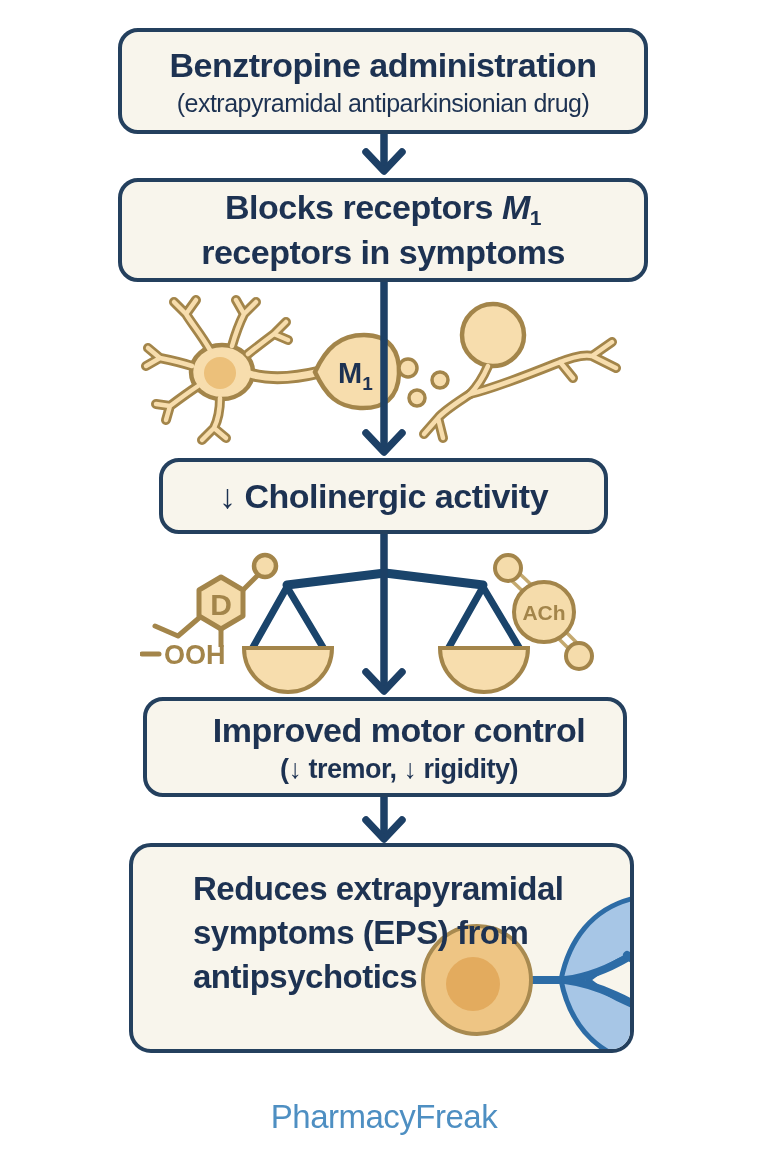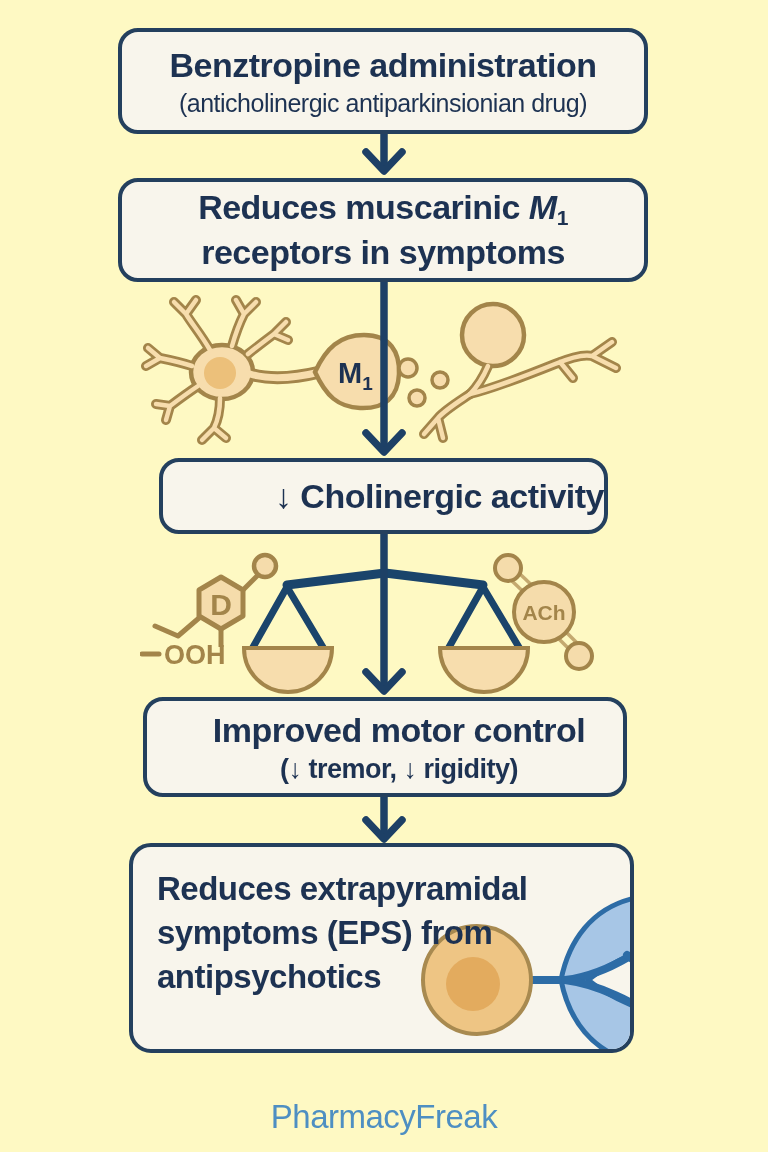--- a/index.html
+++ b/index.html
@@ -3,21 +3,21 @@
 <meta charset="utf-8">
 <style>
   html,body{margin:0;padding:0;}
   body{
     font-family:"Liberation Sans","DejaVu Sans",sans-serif;
     background:#8fb8d4;
   }
   .page{
     position:relative;
     width:768px;height:1152px;
-    background:#fef9c3;
+    background:#ffffff;
     overflow:hidden;
     margin:0 auto;
   }
   .flow-box{
     position:absolute;
     background:#f8f5ec;
     border:4px solid #24405e;
     border-radius:20px;
     box-sizing:border-box;
     display:flex;
@@ -35,30 +35,31 @@
     line-height:1.25;
   }
   .box-subtitle{
     font-size:25px;
     font-weight:500;
     letter-spacing:-0.5px;
     margin-top:3px;
   }
   #box1{left:118px;top:28px;width:530px;height:106px;}
   #box2{left:118px;top:178px;width:530px;height:104px;}
-  #box3{left:159px;top:458px;width:449px;height:76px;align-items:flex-end;}
+  #box3{left:159px;top:458px;width:449px;height:76px;}
   #box4{left:143px;top:697px;width:484px;height:100px;padding-left:28px;}
   #box5{left:129px;top:843px;width:505px;height:210px;border-radius:22px;overflow:hidden;justify-content:flex-start;align-items:flex-start;}
   #box5 .box-title{
     position:relative;z-index:2;
     text-align:left;
     padding:20px 0 0 24px;
     font-size:33px;
     line-height:1.33;
     white-space:pre-line;
+    margin-left:36px;
   }
   .receptor-m{font-style:italic;}
   .receptor-sub{font-size:0.62em;vertical-align:-0.28em;font-weight:bold;}
   .arrow{position:absolute;left:360px;z-index:4;}
   #arrow1{top:134px;}
   #arrow2{top:282px;}
   #arrow3{top:534px;}
   #arrow4{top:797px;}
   .illus{position:absolute;z-index:1;}
   #neuron-illus{left:140px;top:288px;}
@@ -74,31 +75,31 @@
     color:#4e8fc2;
   }
 </style>
 </head>
 <body>
 
 <div class="page">
 
   <div class="flow-box" id="box1">
     <div class="box-title">Benztropine administration</div>
-    <div class="box-subtitle">(anticholinergic antiparkinsionian drug)</div>
+    <div class="box-subtitle">(extrapyramidal antiparkinsionian drug)</div>
   </div>
 
   <svg class="arrow" id="arrow1" width="48" height="44">
     <line x1="24" y1="0" x2="24" y2="36" stroke="#1d4066" stroke-width="7.5"></line>
     <path d="M6 18 L24 37 L42 18" fill="none" stroke="#1d4066" stroke-width="7.5" stroke-linecap="round" stroke-linejoin="round"></path>
   </svg>
 
   <div class="flow-box" id="box2">
     <div class="box-title">
-      <span>Reduces muscarinic </span><span class="receptor-m">M</span><span class="receptor-sub">1</span>
+      <span>Blocks receptors </span><span class="receptor-m">M</span><span class="receptor-sub">1</span>
     </div>
     <div class="box-title">receptors in symptoms</div>
   </div>
 
   <svg class="arrow" id="arrow2" width="48" height="177">
     <line x1="24" y1="0" x2="24" y2="169" stroke="#1d4066" stroke-width="7.5"></line>
     <path d="M6 151 L24 170 L42 151" fill="none" stroke="#1d4066" stroke-width="7.5" stroke-linecap="round" stroke-linejoin="round"></path>
   </svg>
 
   <svg class="illus" id="neuron-illus" width="495" height="172" viewBox="0 0 495 172">

